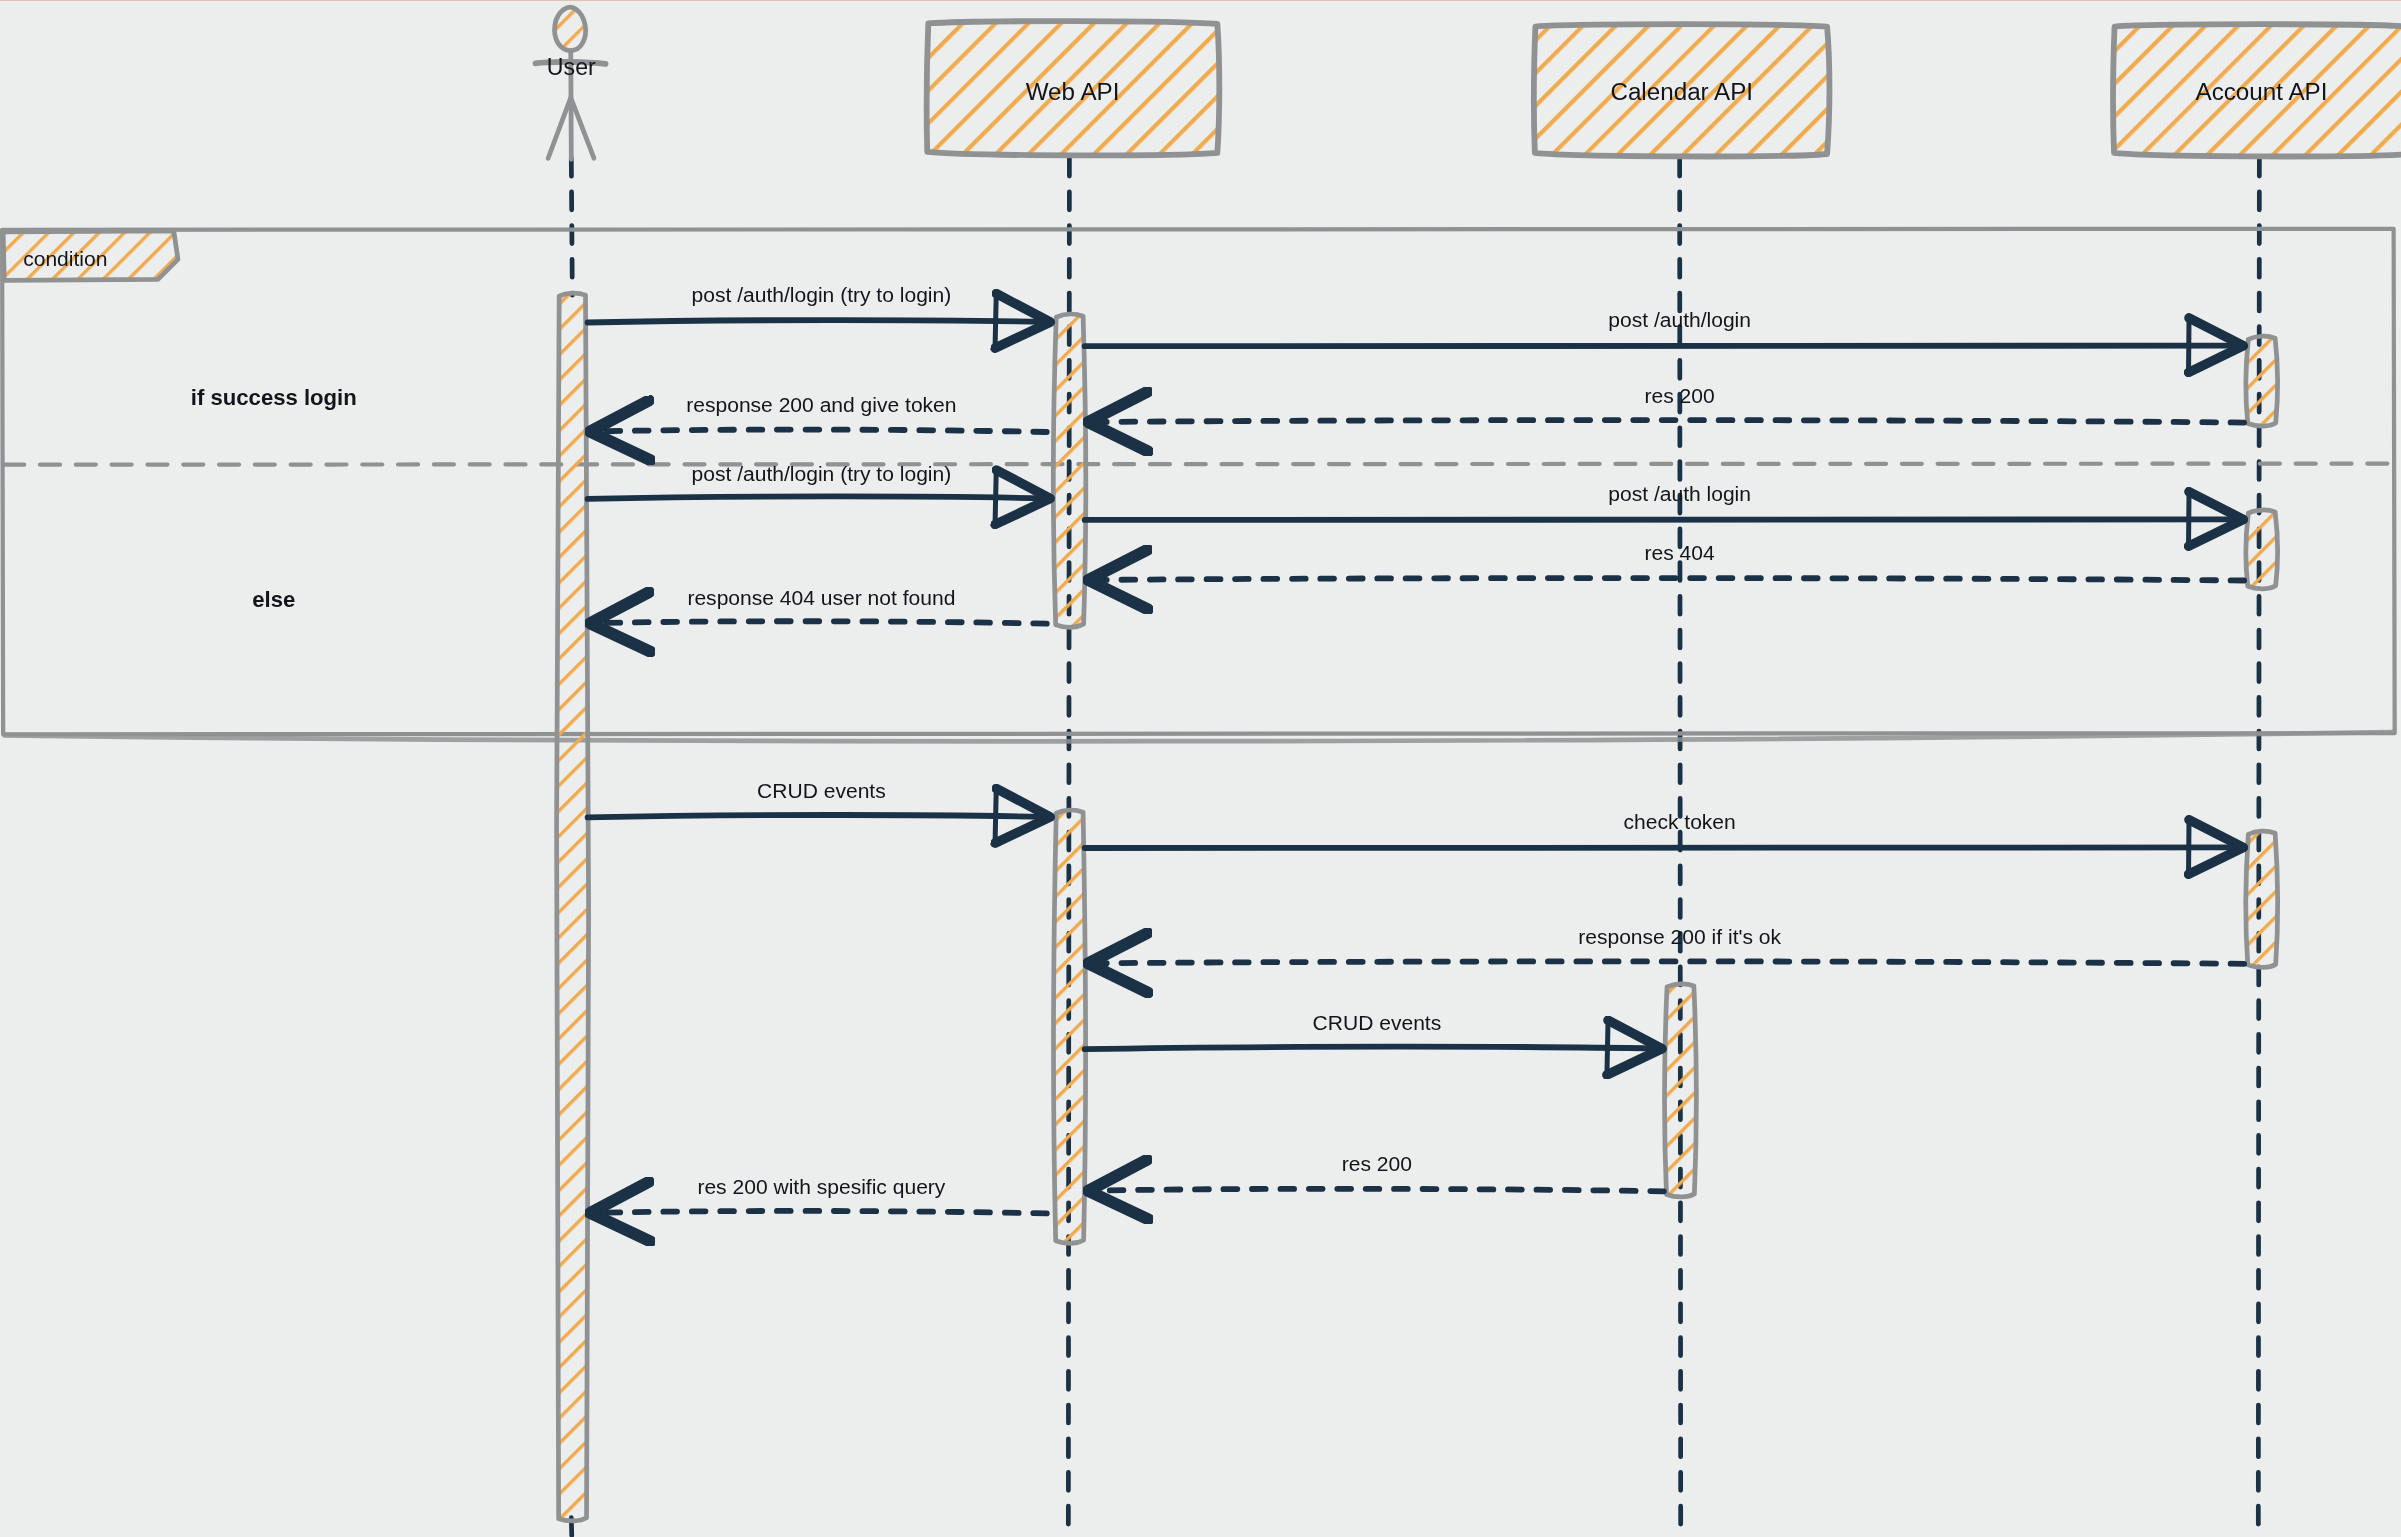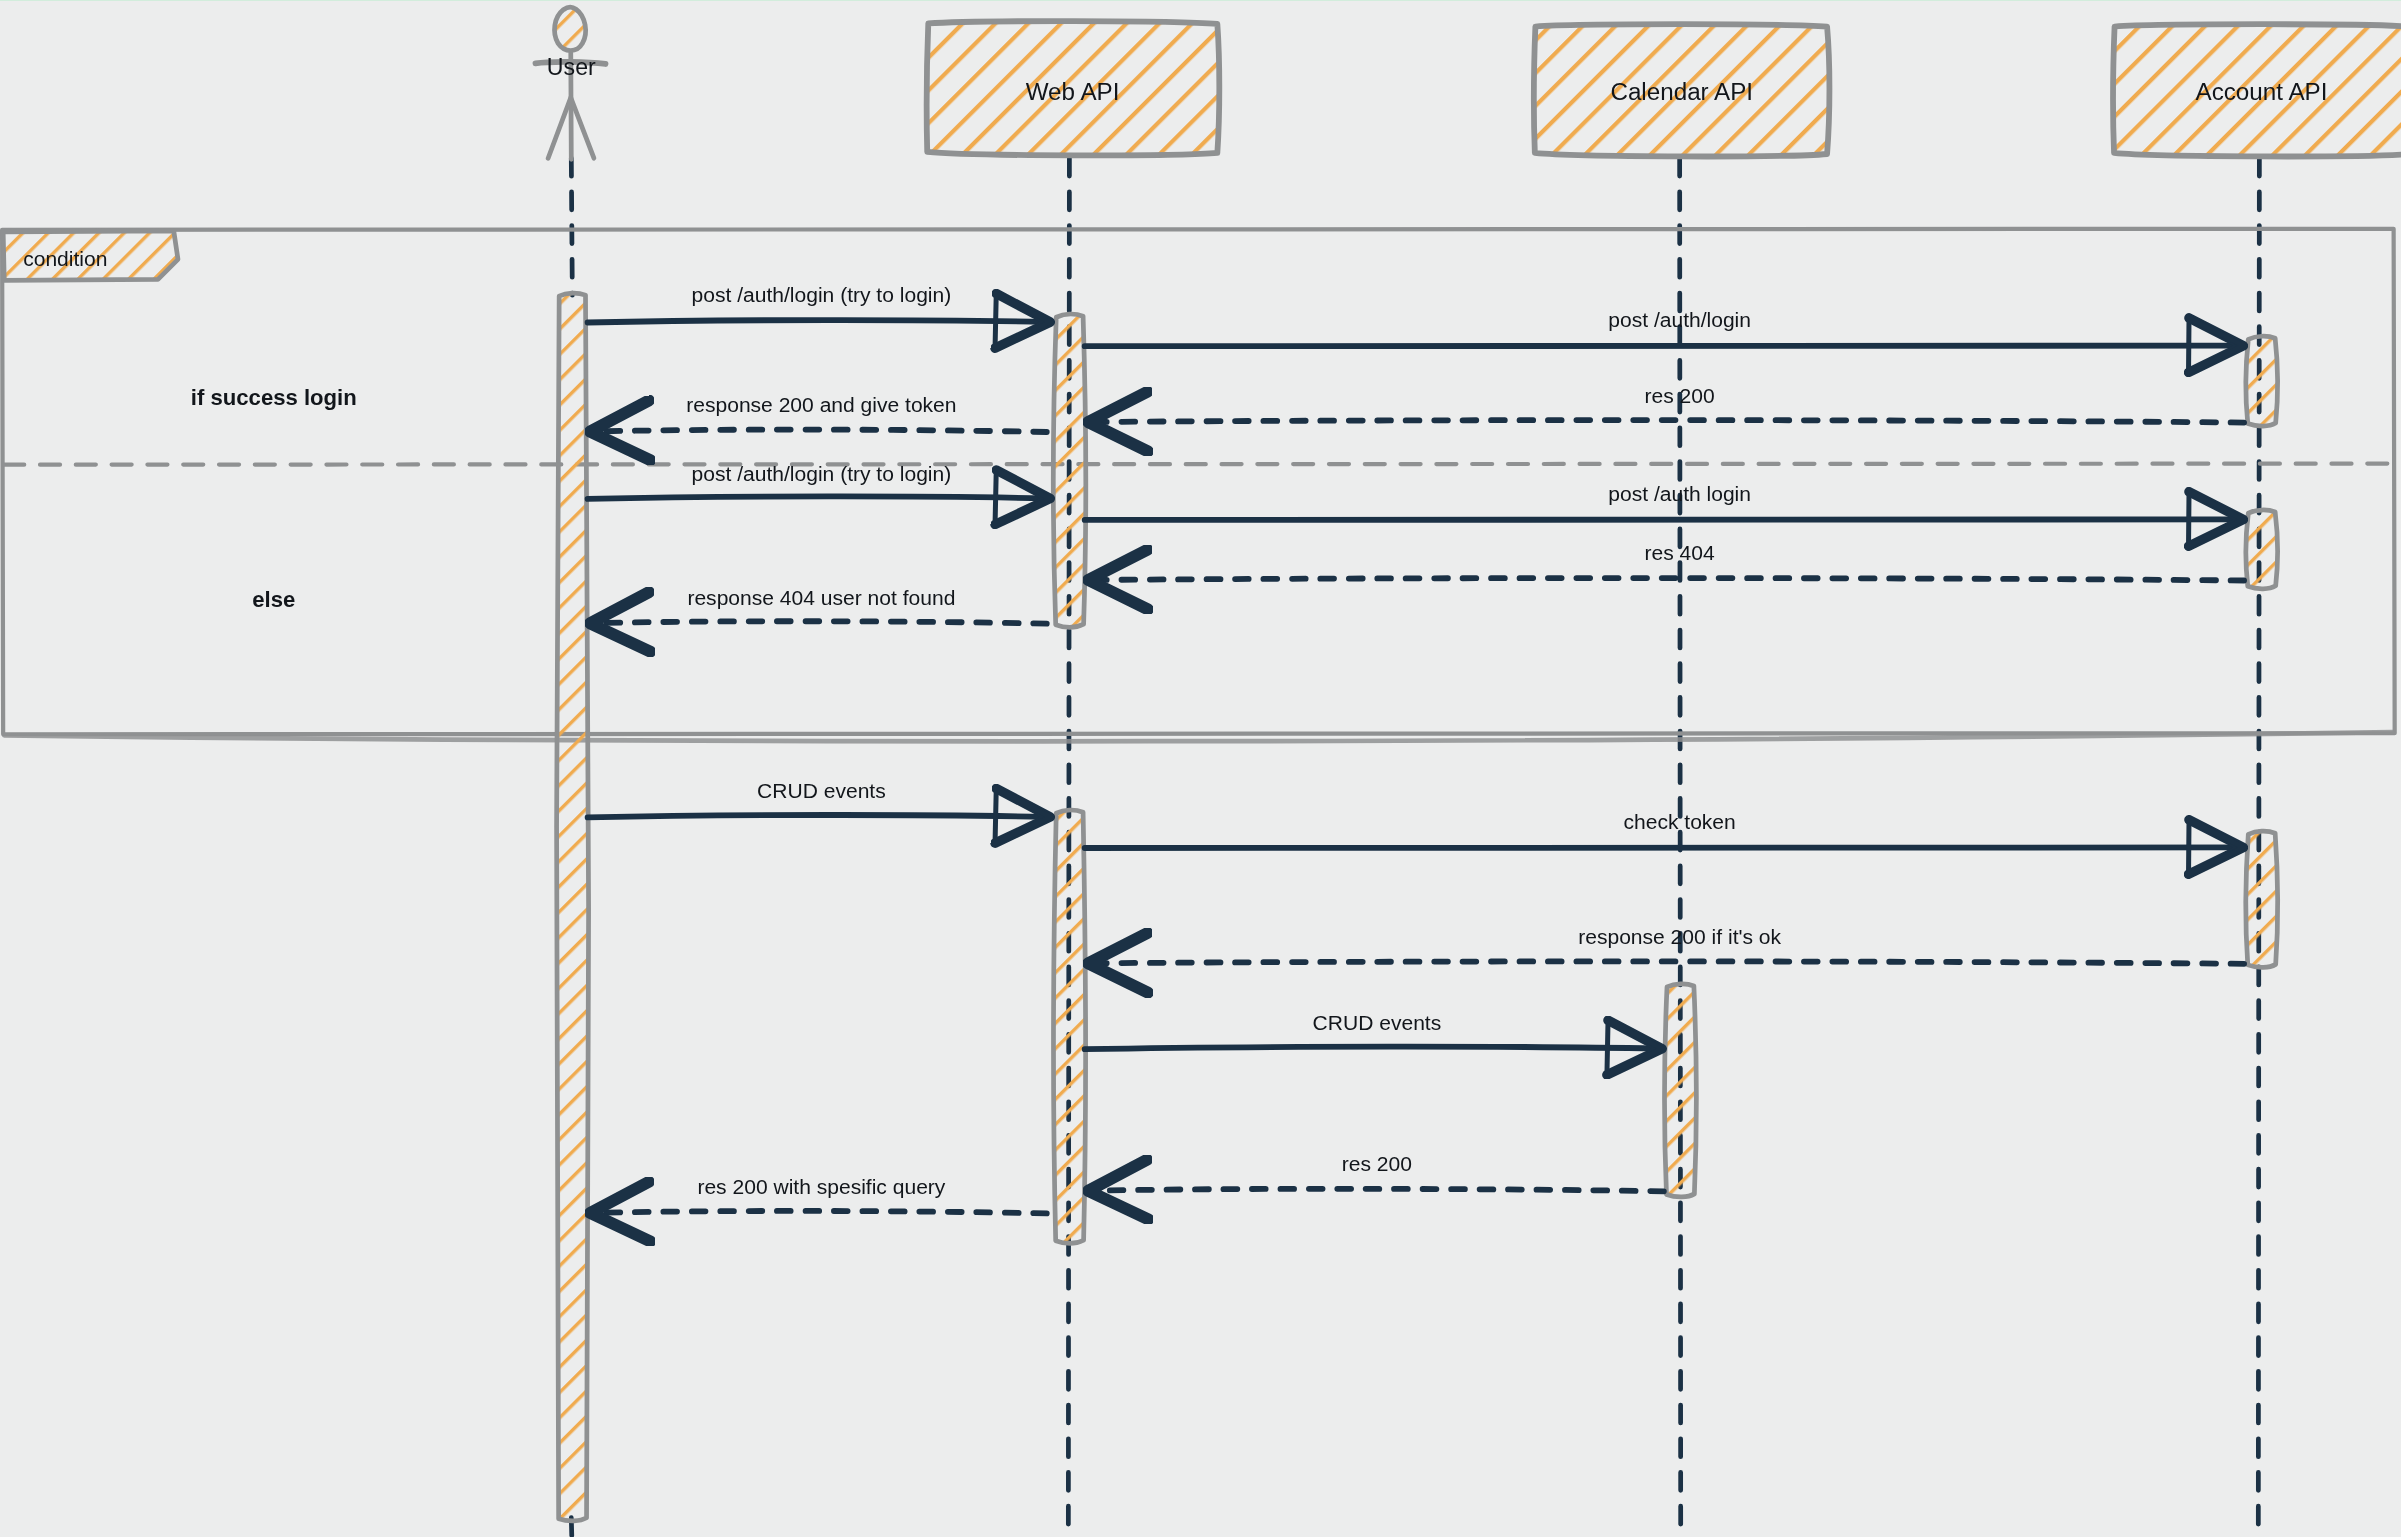--- a/index.html
+++ b/index.html
@@ -1,18 +1,18 @@
 <!DOCTYPE html>
 <html style="font-size:8.4px"><head>
 <meta charset="utf-8">
 <style>
   html,body{margin:0;padding:0;background:#eceded;}
   body{width:2401px;height:1538px;overflow:hidden;
        font-family:"Liberation Sans","DejaVu Sans",sans-serif;}
-  #stage{position:relative;width:2401px;height:1276px;background:#86efac;}
+  #stage{position:relative;width:2401px;height:1276px;background:#c2410c;}
   svg#diagram{position:absolute;inset:0;width:2401px;height:1538px;display:block;}
   .lbl{font-family:"Liberation Sans","DejaVu Sans",sans-serif;fill:#12161b;}
   .participant-label{font-size:46px;text-anchor:middle;}
   .actor-label{font-size:44px;text-anchor:middle;}
   .msg-label{font-size:40px;text-anchor:middle;}
   .frag-title{font-size:40px;text-anchor:start;}
   .frag-cond{font-size:42px;font-weight:bold;text-anchor:middle;}
 </style>
 </head>
 <body>

